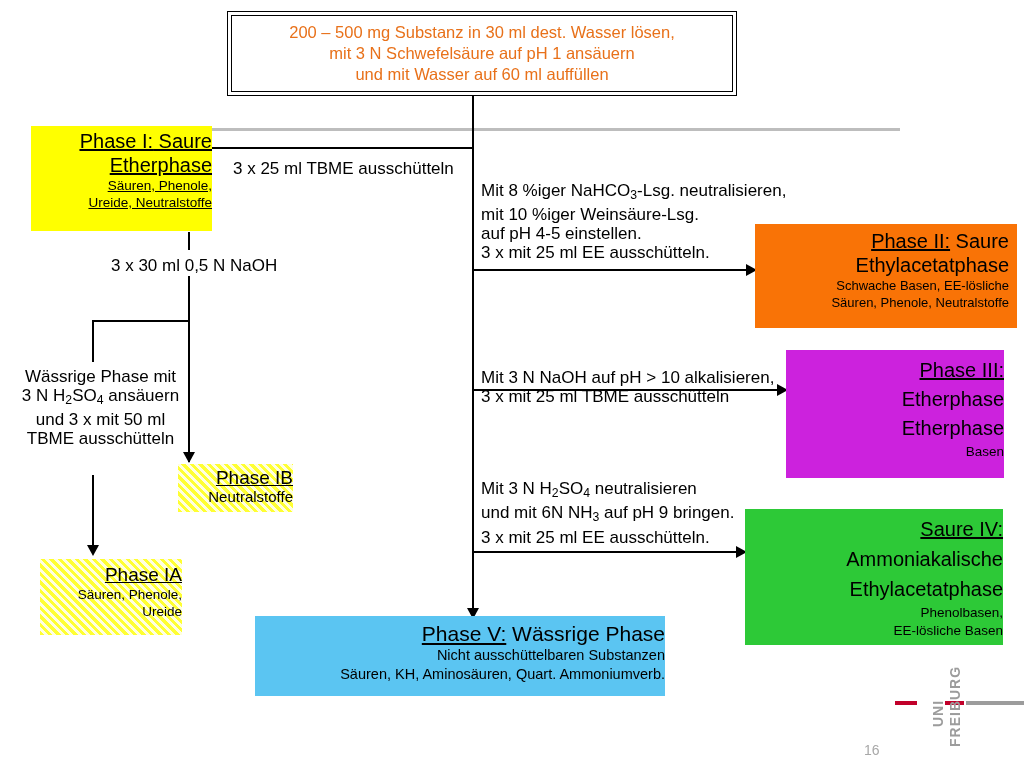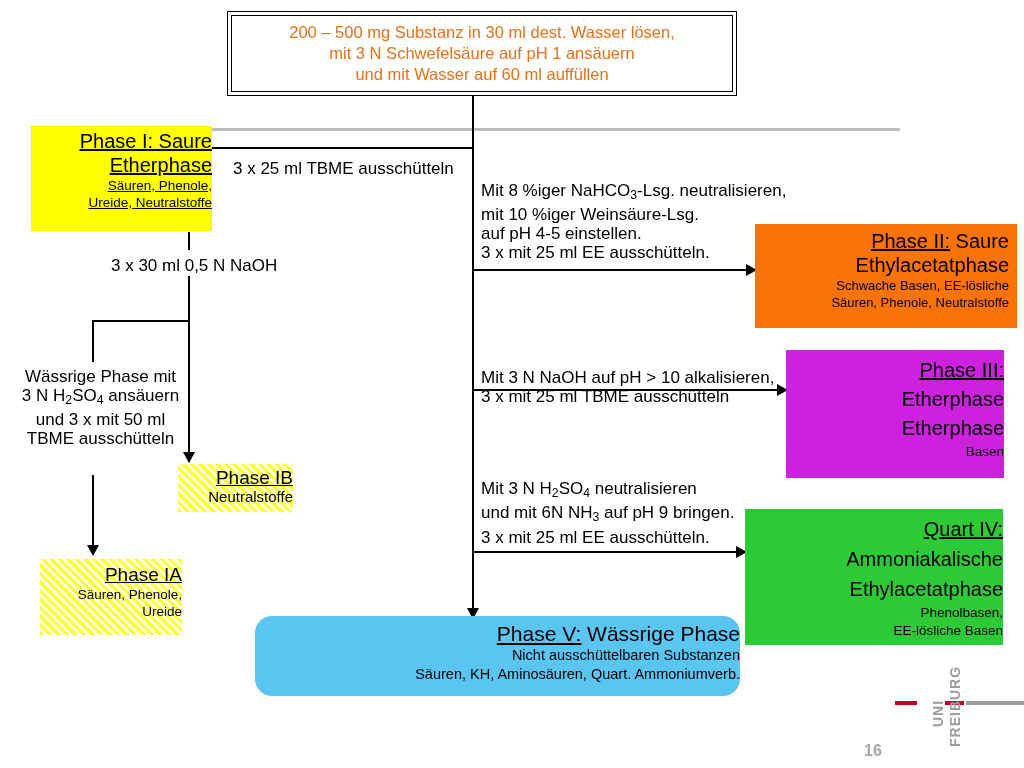--- a/index.html
+++ b/index.html
@@ -94,24 +94,23 @@
   #phase4 {
     left: 745px; top: 509px;
     width: 258px; height: 136px;
     background: #2DC937;
     padding: 5px 0 0 14px;
   }
   #phase4 .phase-title { line-height: 30px; }
   #phase4 .phase-sub { line-height: 18px; }
   #phase5 {
     left: 255px; top: 616px;
-    width: 485px; height: 80px;
+    width: 410px; height: 80px;
     background: #5BC5F2;
     padding: 6px 0 0 10px;
-    border-radius: 17px;
   }
   #phase5 .phase-title { font-size: 21px; }
   #phase5 .phase-sub { font-size: 14.5px; line-height: 19px; }
 
   
   .hatch {
     background-color: #FFFF33;
     background-image: repeating-linear-gradient(
       45deg,
       rgba(255,255,255,0.0) 0px,
@@ -189,23 +188,22 @@
     color: #9c9c9c;
     font-size: 14px;
     letter-spacing: 1px;
     font-weight: bold;
     transform: rotate(-90deg);
     transform-origin: left top;
     white-space: nowrap;
   }
   #page-num {
     left: 864px; top: 742px;
-    font-size: 16px;
+    font-size: 14px;
     color: #a8a8a8;
-    font-weight: bold;
   }
 </style>
 </head>
 <body>
 
 <div class="slide">
 
   <div class="abs phase-box" id="top-box">
     <div class="inner">
       <div class="line">200 – 500 mg Substanz in 30 ml dest. Wasser lösen,</div>
@@ -269,21 +267,21 @@
   </div>
 
   <div class="abs phase-box" id="phase3">
     <div class="phase-title"><span class="u">Phase III:</span></div>
     <div class="phase-title">Etherphase</div>
     <div class="phase-title">Etherphase</div>
     <div class="phase-sub">Basen</div>
   </div>
 
   <div class="abs phase-box" id="phase4">
-    <div class="phase-title"><span class="u">Quart IV:</span></div>
+    <div class="phase-title"><span class="u">Saure IV:</span></div>
     <div class="phase-title">Ammoniakalische</div>
     <div class="phase-title">Ethylacetatphase</div>
     <div class="phase-sub">Phenolbasen,</div>
     <div class="phase-sub">EE-lösliche Basen</div>
   </div>
 
   <div class="abs phase-box" id="phase5">
     <div class="phase-title"><span class="u">Phase V:</span><span>  Wässrige Phase</span></div>
     <div class="phase-sub">Nicht ausschüttelbaren Substanzen</div>
     <div class="phase-sub">Säuren, KH, Aminosäuren, Quart. Ammoniumverb.</div>

